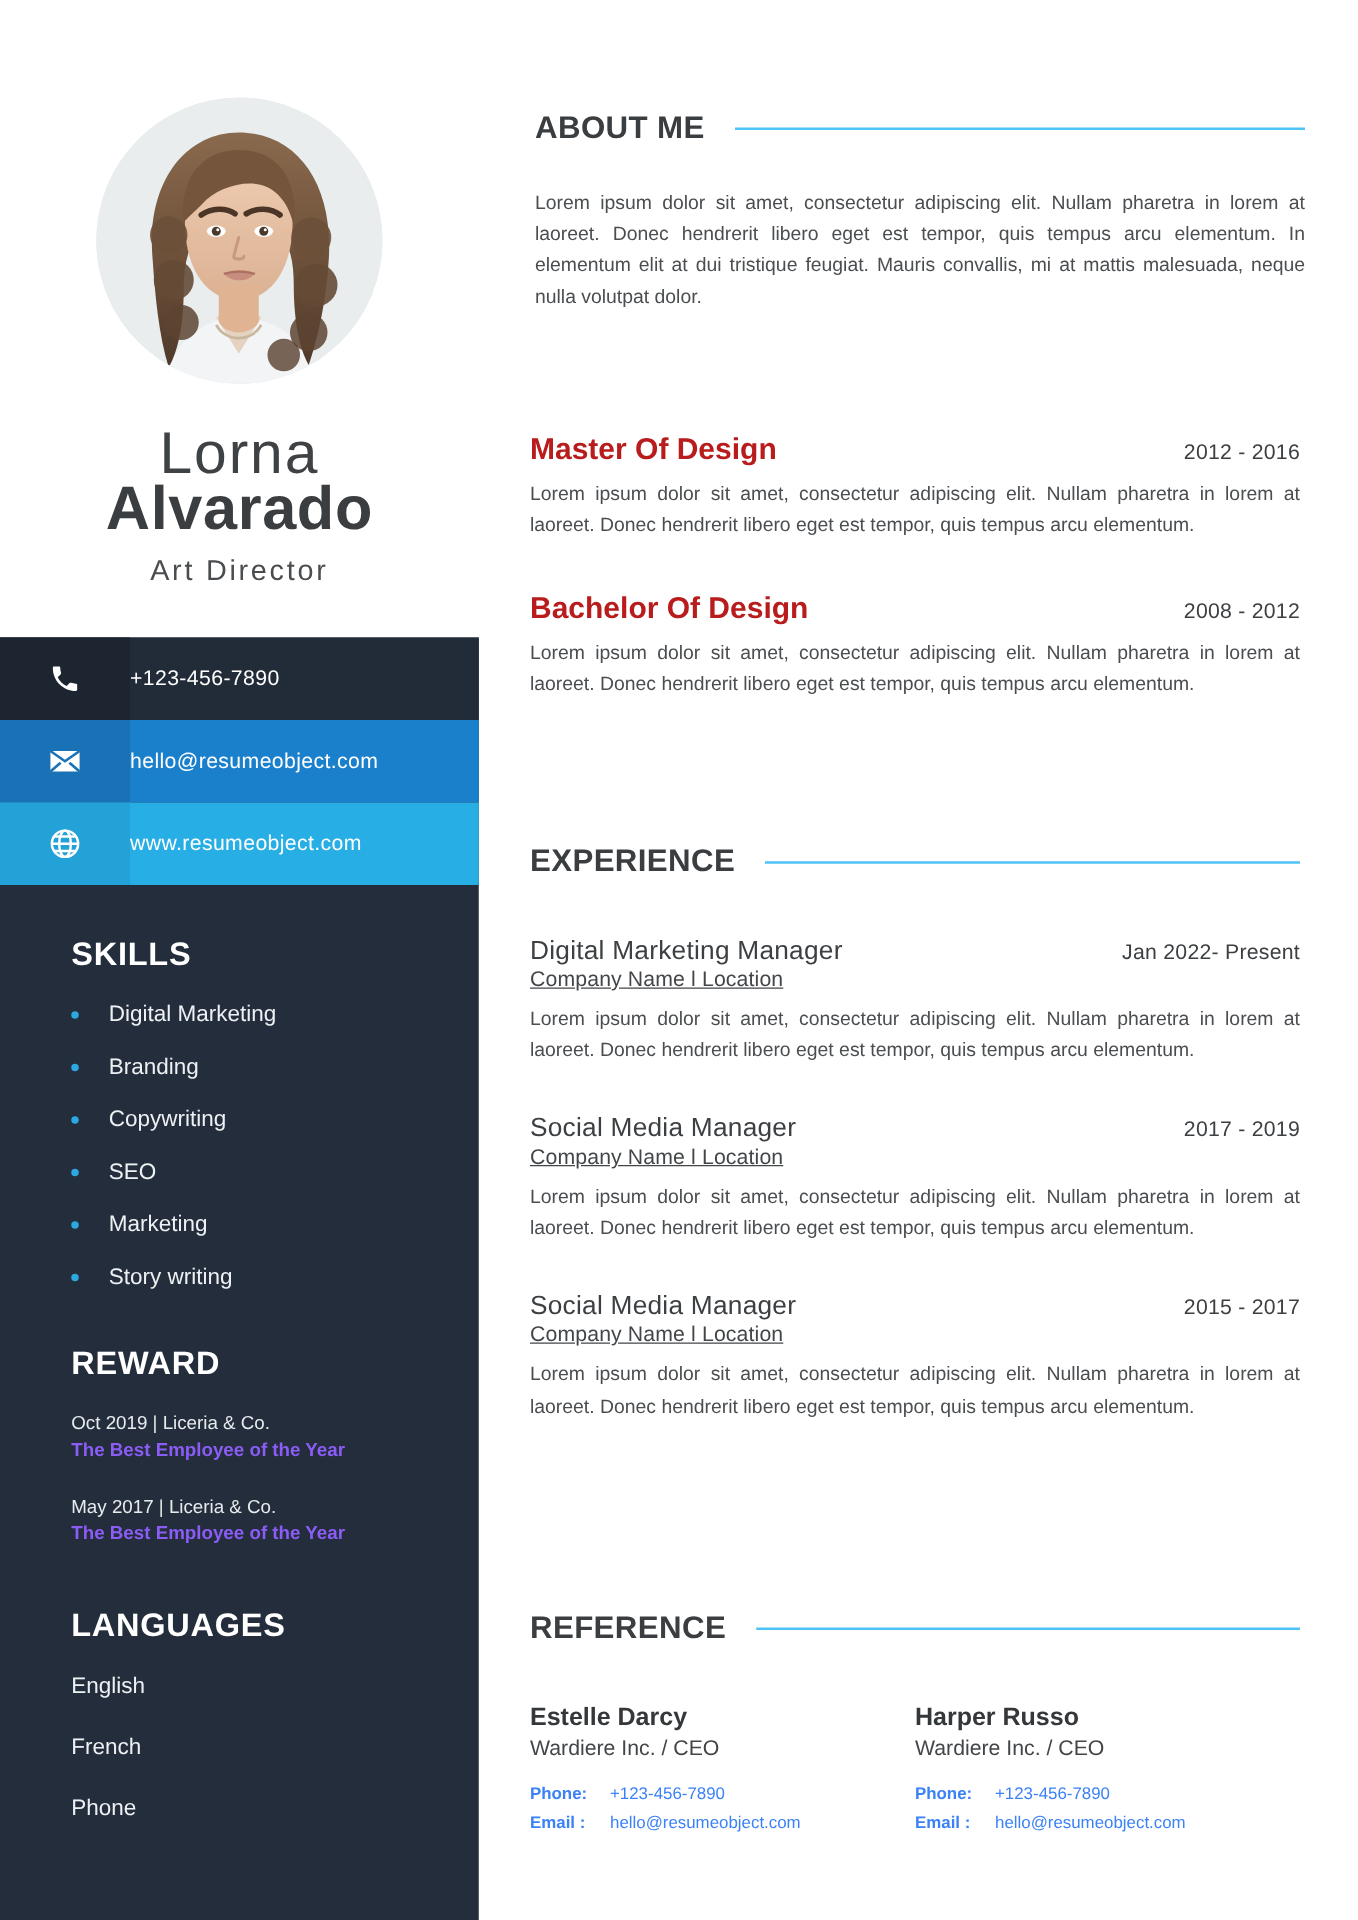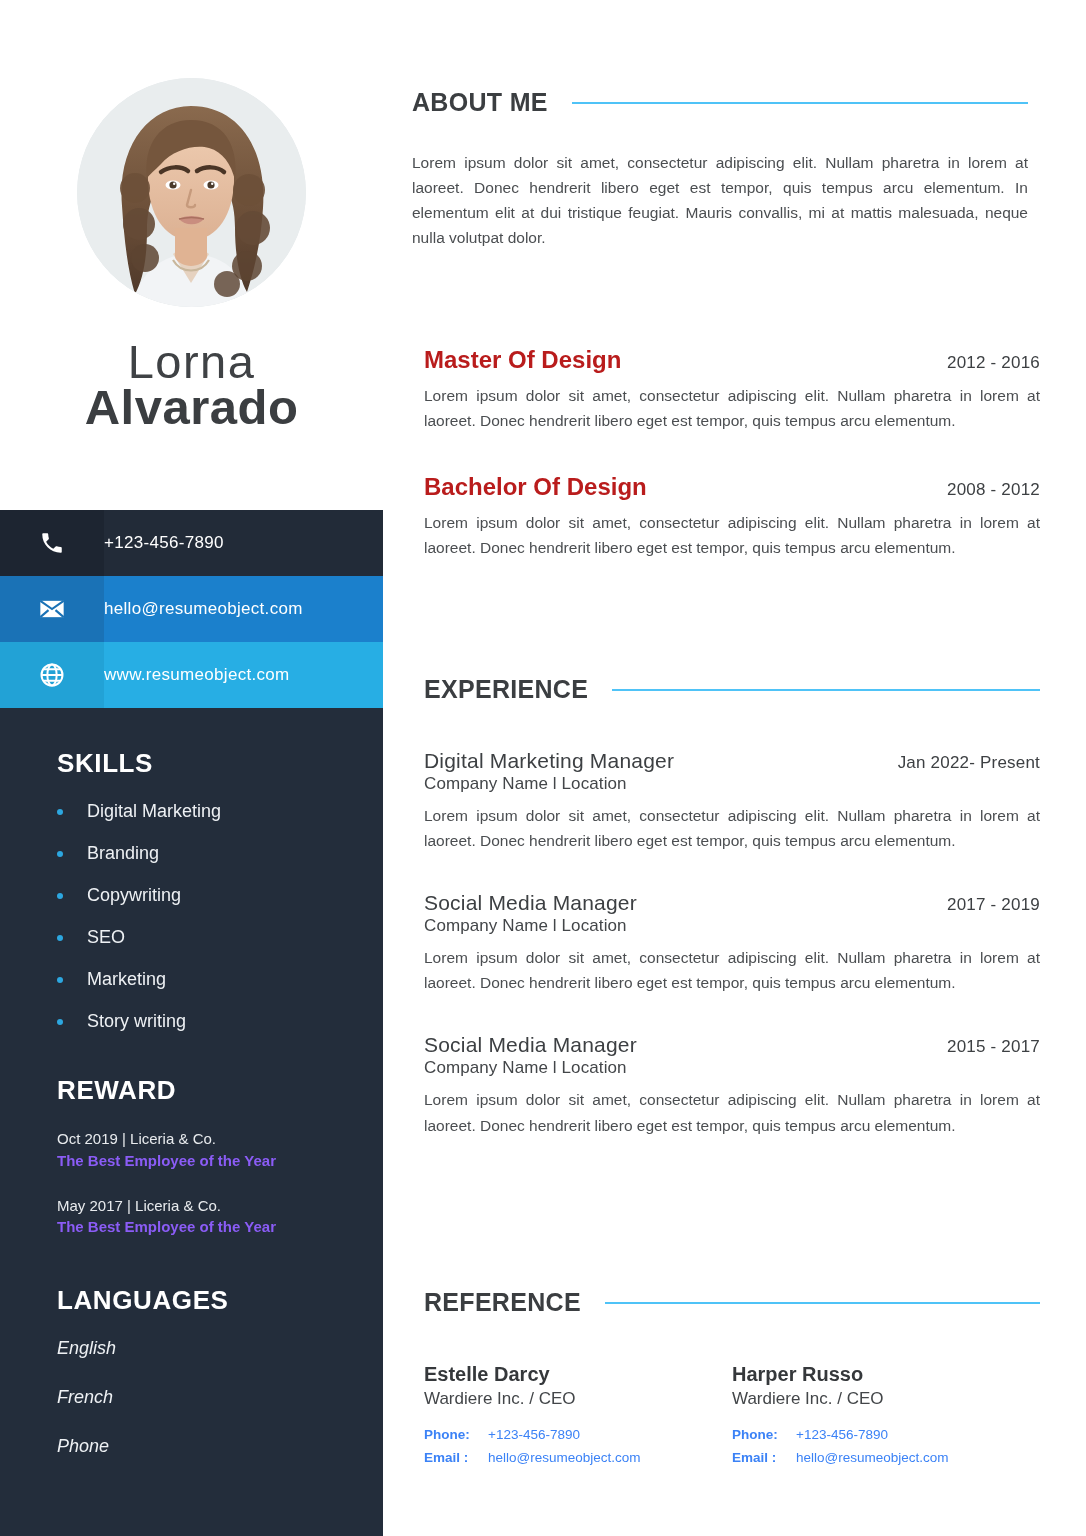--- a/index.html
+++ b/index.html
@@ -151,21 +151,20 @@
   .reward-title {
     font-size: 15px;
     font-weight: 700;
     color: #8b5cf6;
     line-height: 1.45;
   }
   .lang-item {
     font-size: 18px;
     color: #eef1f4;
     margin-bottom: 28px;
-    font-style: italic;
   }
   .section { position: absolute; width: 616px; }
   .sec-head {
     display: flex;
     align-items: center;
     margin-bottom: 0;
   }
   .sec-head h2 {
     margin: 0;
     font-size: 25px;
@@ -210,20 +209,21 @@
     font-weight: 400;
     color: #3d4043;
     white-space: nowrap;
     letter-spacing: 0.2px;
   }
   .entry-sub {
     font-size: 17px;
     color: #434649;
     margin-top: 1px;
     letter-spacing: 0.1px;
+    text-decoration: underline;
   }
   .entry-desc {
     font-size: 15.5px;
     line-height: 1.62;
     color: #4b4e51;
     text-align: justify;
     margin: 9px 0 0 0;
   }
 
   
@@ -327,20 +327,21 @@
         <path d="M102 141 C110 139 119 139 127 141" stroke="#a9705f" stroke-width="1.6" fill="none"></path>
 
         <path d="M96 182 C104 196 124 196 132 182" stroke="#c9b79c" stroke-width="2.2" fill="none"></path>
       </g>
     </svg>
   </div>
 
   <div class="name-block">
     <span class="name-first">Lorna</span>
     <span class="name-last">Alvarado</span>
+    <span class="job-title">Art Director</span>
   </div>
 
   <div class="contact-rows">
 
     <div class="contact-row row-phone">
       <span class="ico">
         <svg width="26" height="26" viewBox="0 0 24 24" fill="#ffffff">
           <path d="M6.6 10.8c1.4 2.8 3.8 5.1 6.6 6.6l2.2-2.2c.3-.3.7-.4 1-.2 1.2.4 2.4.6 3.6.6.6 0 1 .4 1 1V20c0 .6-.4 1-1 1C10.6 21 3 13.4 3 4c0-.6.4-1 1-1h3.5c.6 0 1 .4 1 1 0 1.3.2 2.5.6 3.6.1.4 0 .7-.2 1l-2.3 2.2z"></path>
         </svg>
       </span>
@@ -412,21 +413,21 @@
     </div>
   </div>
 
   <div class="dark-section" style="top:1285px;">
     <div class="dk-heading">LANGUAGES</div>
     <div class="lang-item">English</div>
     <div class="lang-item">French</div>
     <div class="lang-item">Phone</div>
   </div>
 
-  <div class="section" style="left:412px; top:88px;">
+  <div class="section" style="left:428px; top:88px;">
     <div class="sec-head">
       <h2>ABOUT ME</h2>
       <span class="sec-rule"></span>
     </div>
     <p class="body-text" style="margin-top:33px;">Lorem ipsum dolor sit amet, consectetur adipiscing elit. Nullam pharetra in lorem at laoreet. Donec hendrerit libero eget est tempor, quis tempus arcu elementum. In elementum elit at dui tristique feugiat. Mauris convallis, mi at mattis malesuada, neque nulla volutpat dolor.</p>
   </div>
 
   <div class="section" style="left:424px; top:300px;">
 
     <div class="entry" style="margin-top:46px;">

